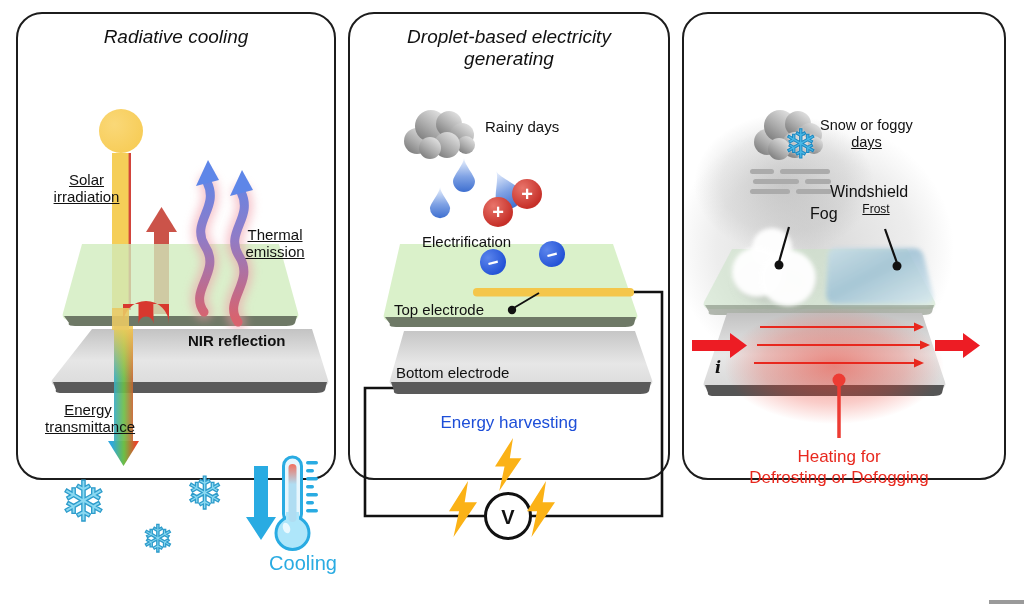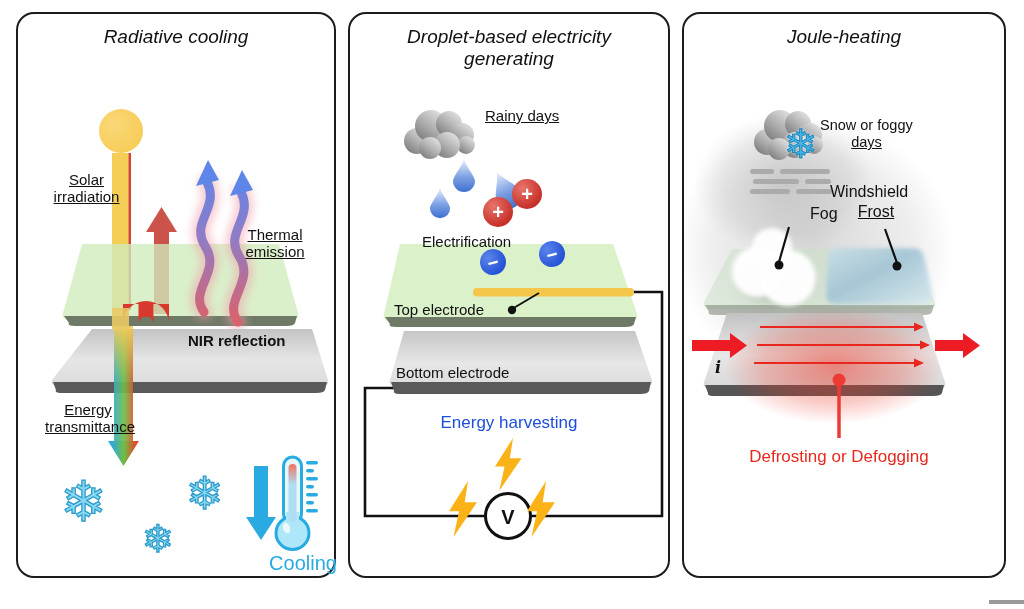--- a/index.html
+++ b/index.html
@@ -1,18 +1,18 @@
 <!DOCTYPE html>
 <html><head>
 <meta charset="utf-8">
 <style>
   * { box-sizing: border-box; margin: 0; padding: 0; }
   html,body { width:1024px; height:609px; background:#fff; overflow:hidden; }
   body { position:relative; font-family:"Liberation Sans", sans-serif; }
-  .panel { position:absolute; top:12px; height:566px; border:2.2px solid #1c1c1c; border-radius:18px; background:#fff; }
+  .panel { position:absolute; top:12px; height:468px; border:2.2px solid #1c1c1c; border-radius:26px; background:#fff; }
   #panel-radiative { left:16px;  width:320px; }
   #panel-droplet   { left:348px; width:322px; }
   #panel-joule     { left:682px; width:324px; }
   svg.layer { position:absolute; left:0; top:0; }
   .title { position:absolute; top:12px; left:0; right:0; text-align:center;
            font:italic 19px/1.2 "Liberation Sans", sans-serif; color:#111; }
   .title2 { top:34px; }
   .label { position:absolute; font:15px/1.15 "Liberation Sans", sans-serif; color:#111; }
   .ctr { text-align:center;text-decoration:underline; }
   .flake { position:absolute; font-family:"DejaVu Sans", sans-serif; color:#8AD9F2;
@@ -216,21 +216,21 @@
     <g fill="#FBB216">
       <path d="M17 0 L0 27 L9 27 L4 50 L25 19 L14 19 Z" transform="translate(145,424) scale(1.06)"></path>
       <path d="M17 0 L0 27 L9 27 L4 50 L25 19 L14 19 Z" transform="translate(99,467) scale(1.12)"></path>
       <path d="M17 0 L0 27 L9 27 L4 50 L25 19 L14 19 Z" transform="translate(177,467) scale(1.12)"></path>
     </g>
   </svg>
 
   <div class="title">Droplet-based electricity</div>
   <div class="title title2">generating</div>
 
-  <div class="label" style="left:135px;top:93px;text-decoration:underline;">Rainy days</div>
+  <div class="label" style="left:135px;top:104px;">Rainy days</div>
 
   <div class="charge pos" style="left:162px;top:165px;">
     <span>+</span>
   </div>
   <div class="charge pos" style="left:133px;top:183px;">
     <span>+</span>
   </div>
 
   <div class="label" style="left:72px;top:219px;">Electrification</div>
 
@@ -352,31 +352,31 @@
       <line x1="201" y1="215" x2="213" y2="249" stroke="#111" stroke-width="2.2"></line>
       <circle cx="213" cy="252" r="4.5" fill="#111"></circle>
     </g>
 
     <g>
       <circle cx="155" cy="366" r="6.5" fill="#ED3B33"></circle>
       <line x1="155" y1="371" x2="155" y2="424" stroke="#ED3B33" stroke-width="3.5"></line>
     </g>
   </svg>
 
-  <div class="title">Joule-heating</div>
 
   <div class="flake" style="left:100px;top:110px;font-size:40px;color:#49B8E6;-webkit-text-stroke:1px #1B87C0;text-shadow:0 0 3px #fff;">❄</div>
 
   <div class="label" style="left:136px;top:103px;font-size:14.5px;">Snow or foggy</div>
   <div class="label ctr" style="left:136px;top:120px;width:93px;font-size:14.5px;">days</div>
 
   <div class="label" style="left:146px;top:169px;font-size:16px;">Windshield</div>
-  <div class="label ctr" style="left:158px;top:189px;width:68px;font-size:16px;">Frost</div>
+  <div class="label ctr" style="left:158px;top:189px;width:68px;font-size:12px;">Frost</div>
   <div class="label" style="left:90px;top:191px;font-size:16px;margin-left:36px;">Fog</div>
 
   <div class="ilabel" style="left:31px;top:346px;">i</div>
 
   <div class="heating-text" style="left:10px;top:432px;width:290px;">
+    <div>Heating for</div>
     <div>Defrosting or Defogging</div>
   </div>
 </div>
 
 <div class="edge-artifact"></div>
 
 </body></html>

